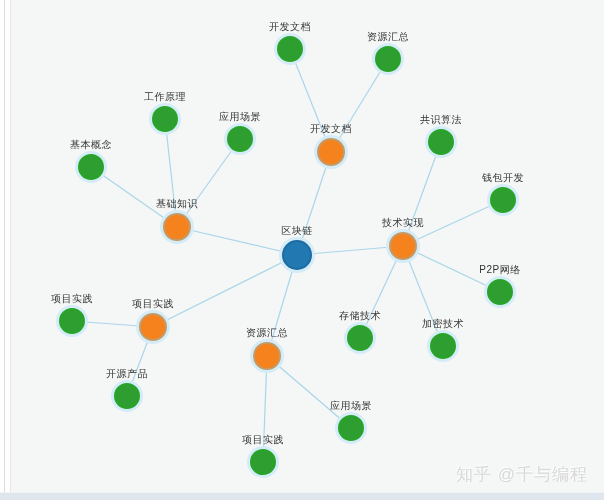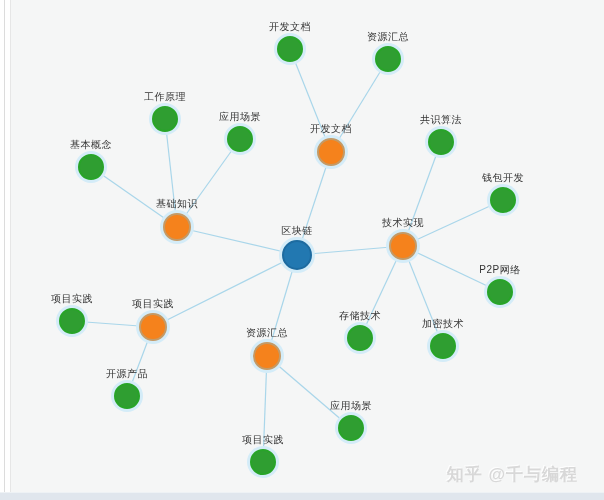--- a/index.html
+++ b/index.html
@@ -27,25 +27,25 @@
     border-right:1px solid #e6e6e6;
   }
   .left-edge .hairline{
     position:absolute;left:4px;top:0;width:1px;height:100%;background:#dcdcdc;
   }
   .bottom-bar{
     position:absolute;left:0;bottom:0;width:604px;height:7px;
     background:#e0e6ed;border-top:1px solid #eef2f5;
   }
   .watermark{
-    position:absolute;right:26px;bottom:14px;
+    position:absolute;right:16px;bottom:14px;
     font-size:17px;letter-spacing:1px;
     color:#d8d8d8;
     text-shadow:-1px -1px 0 rgba(255,255,255,0.9);
-    font-weight:700;
+    font-weight:400;
   }
 </style>
 </head>
 <body>
 
 <div id="canvas">
   <svg id="edge-layer" viewBox="0 0 604 500" xmlns="http://www.w3.org/2000/svg">
       <line x1="297" y1="255" x2="177" y2="227" stroke="#a9d6ea" stroke-width="1.2"></line>
       <line x1="297" y1="255" x2="331" y2="152" stroke="#a9d6ea" stroke-width="1.2"></line>
       <line x1="297" y1="255" x2="403" y2="246" stroke="#a9d6ea" stroke-width="1.2"></line>

